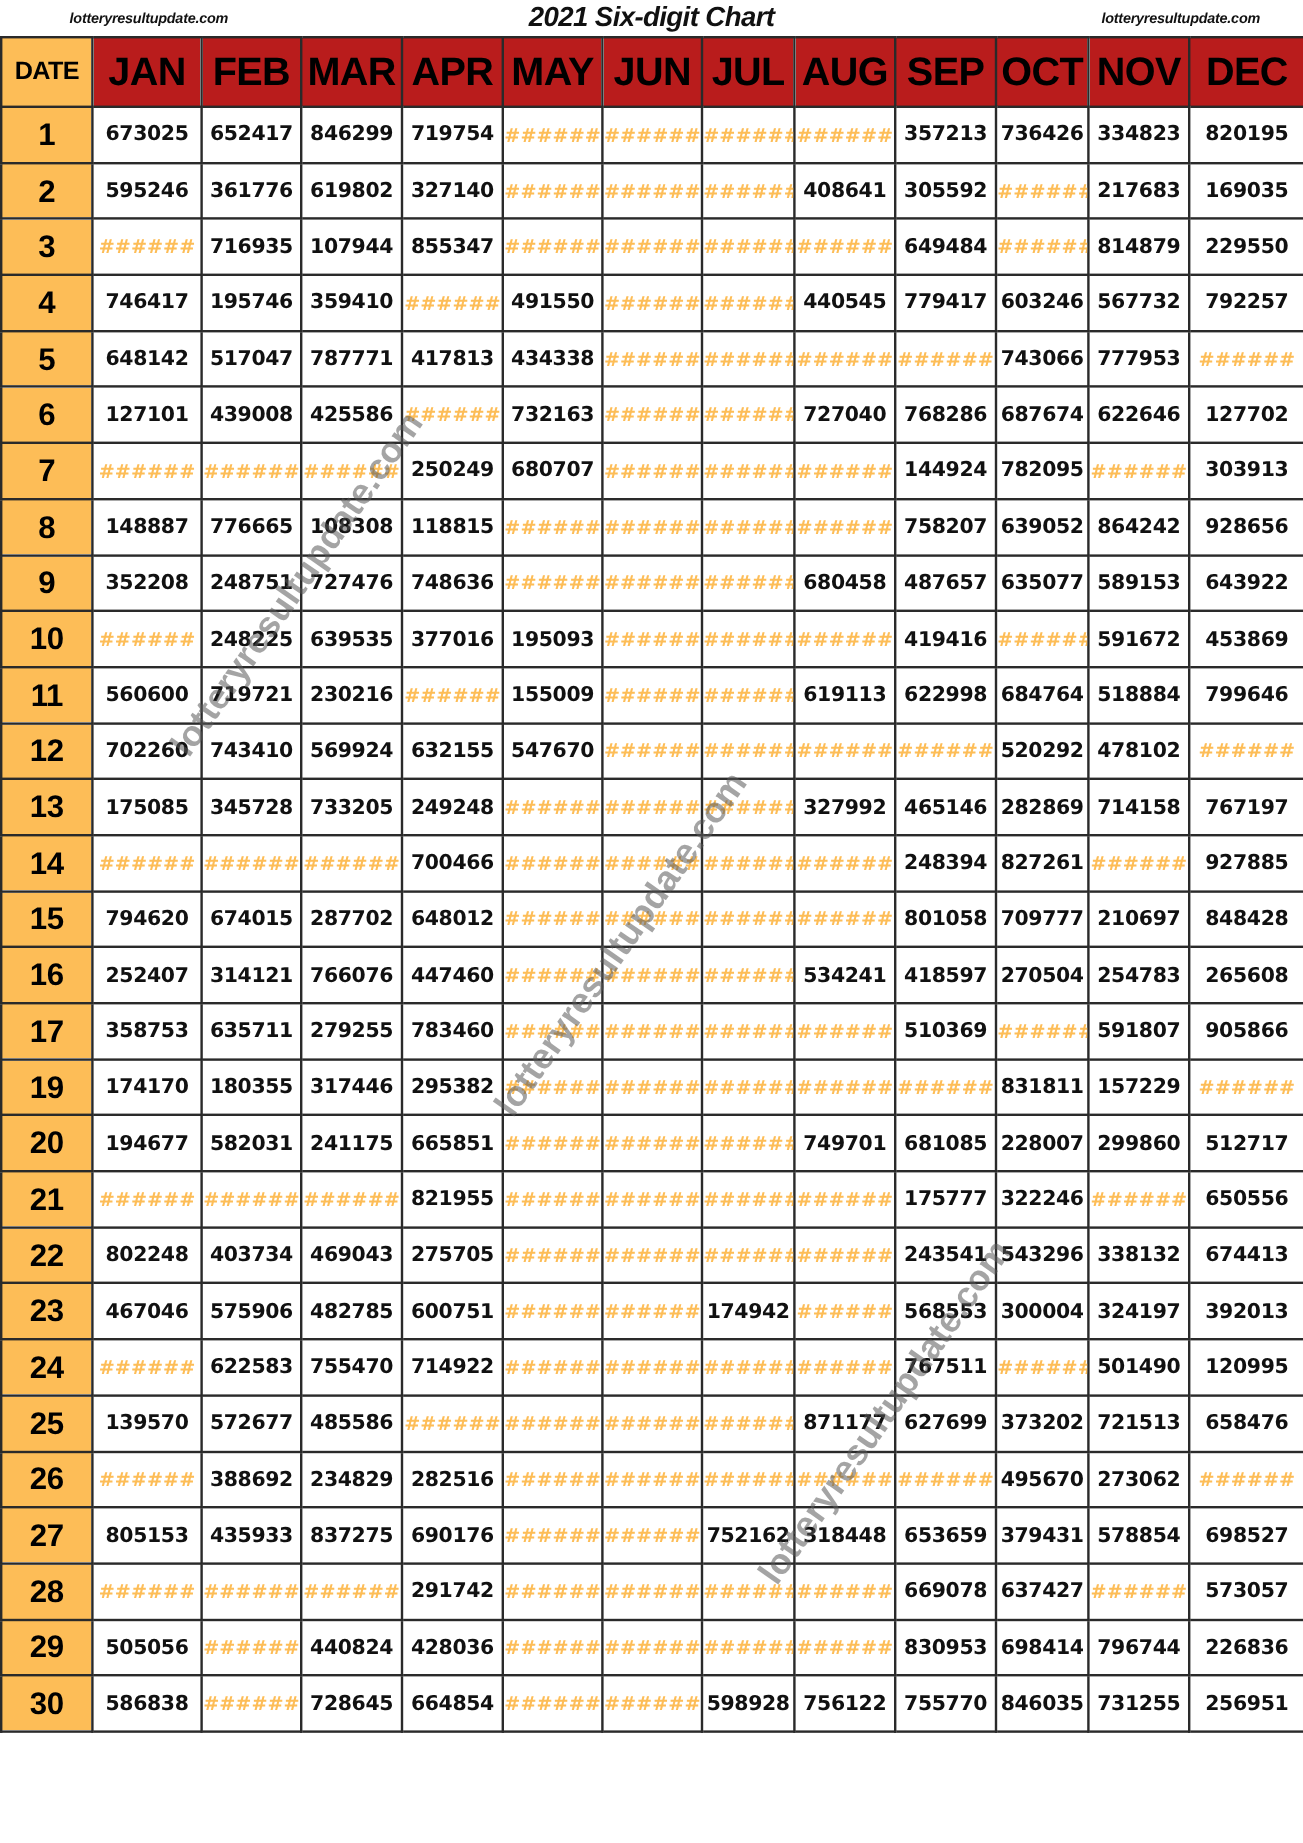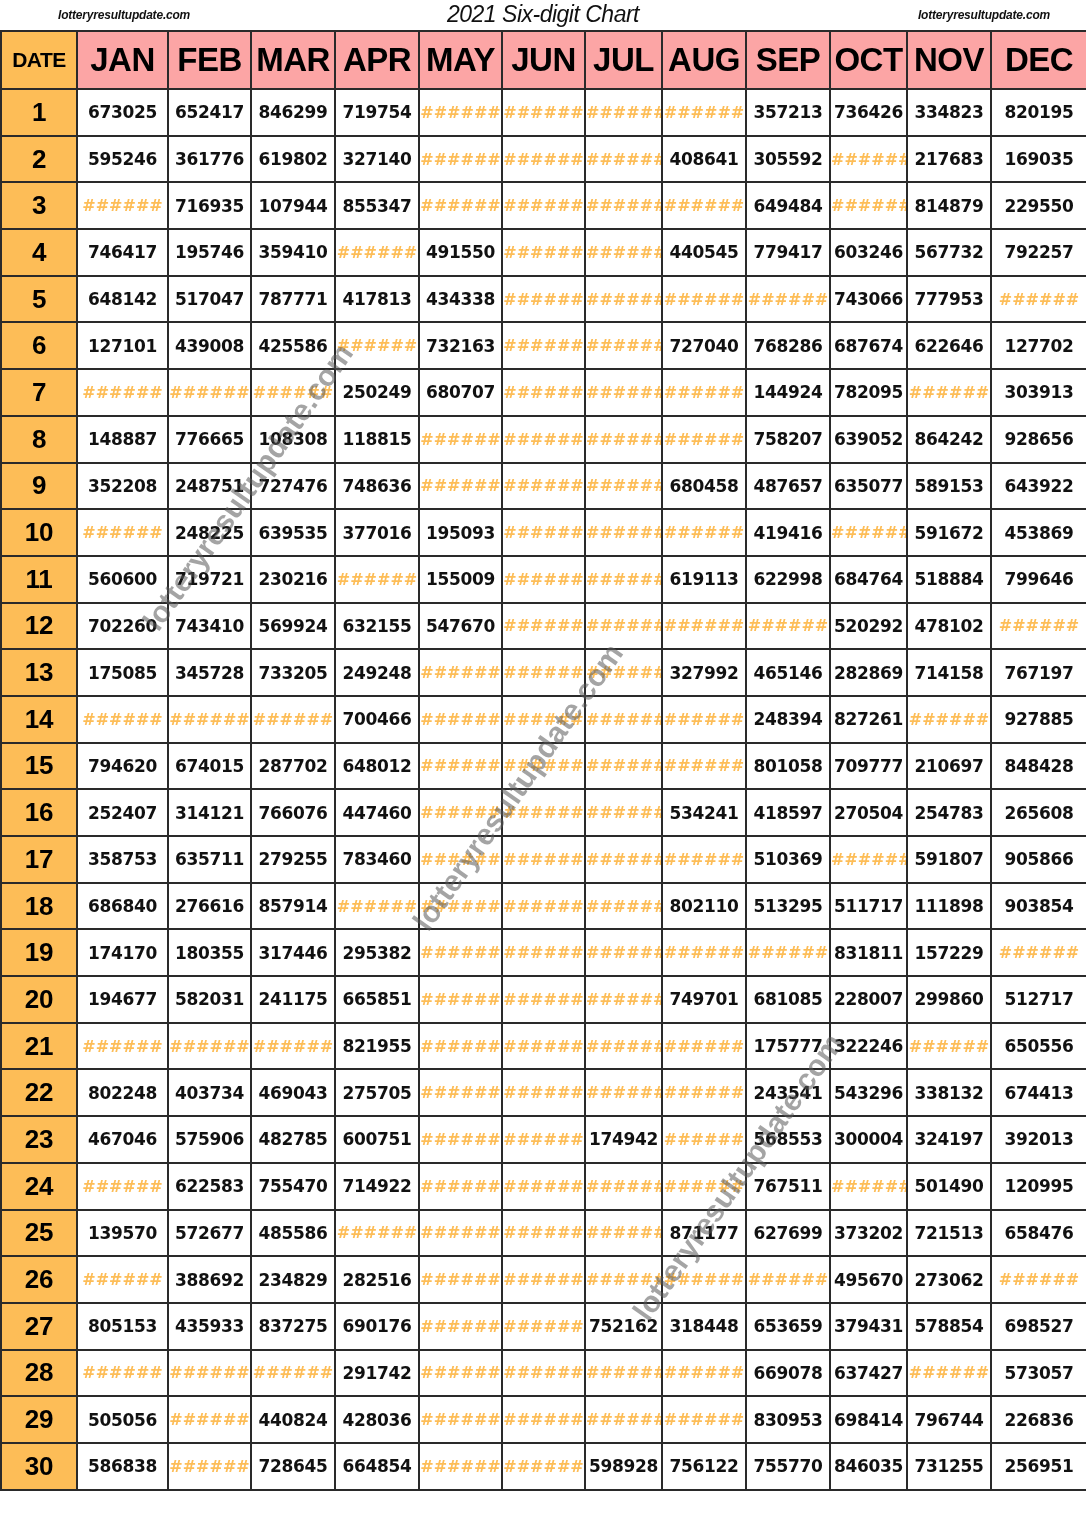--- a/index.html
+++ b/index.html
@@ -1,24 +1,24 @@
 <!DOCTYPE html>
 <html><head>
 <meta charset="utf-8">
 <style>
   html, body { margin: 0; padding: 0; background: #ffffff; }
   body { width: 1086px; height: 1536px; position: relative; overflow: hidden; font-family: "Liberation Sans", sans-serif; }
   .topbar { position: absolute; left: 0; top: 0; width: 1086px; height: 32px; }
   .site-left, .site-right { position: absolute; top: 8px; font-family: "Liberation Sans", sans-serif; font-weight: bold; font-style: italic; font-size: 12px; color: #111; letter-spacing: -0.2px; }
   .site-left { left: 58px; }
   .site-right { right: 36px; }
-  .title { position: absolute; left: 0; width: 1086px; top: 1px; text-align: center; font-family: "Liberation Sans", sans-serif; font-weight: normal; font-style: italic; font-size: 23px; color: #111; letter-spacing: -0.5px; }
+  .title { position: absolute; left: 0; width: 1086px; top: 1px; text-align: center; font-family: "Liberation Sans", sans-serif; font-weight: bold; font-style: italic; font-size: 23px; color: #111; letter-spacing: -0.5px; }
   table.chart { position: absolute; left: 0; top: 30px; border-collapse: collapse; table-layout: fixed; width: 1086px; }
   table.chart th, table.chart td { border: 2px solid #2a2a2a; padding: 0; text-align: center; vertical-align: middle; overflow: hidden; white-space: nowrap; }
-  table.chart th { height: 56px; background: #fca5a5; font-family: "Liberation Sans", sans-serif; font-weight: bold; font-size: 33px; color: #000; letter-spacing: -0.5px; }
+  table.chart th { height: 56px; background: #b91c1c; font-family: "Liberation Sans", sans-serif; font-weight: bold; font-size: 33px; color: #000; letter-spacing: -0.5px; }
   table.chart th.date-head { background: #fdbd57; font-size: 21px; letter-spacing: -0.5px; }
   table.chart td { height: 44.7px; font-family: "DejaVu Sans", sans-serif; font-weight: bold; font-size: 17px; color: #111; background: #fff; letter-spacing: -0.3px; }
   table.chart td.date-cell { background: #fdbd57; font-family: "Liberation Sans", sans-serif; font-size: 26px; color: #000; }
   table.chart td.empty { color: #fdbd57; font-size: 16px; letter-spacing: 0px; }
   .watermark { position: absolute; font-family: "Liberation Sans", sans-serif; font-weight: bold; font-size: 30px; color: rgba(90,90,90,0.55); transform-origin: left center; white-space: nowrap; pointer-events: none; }
 </style>
 </head>
 <body>
 
 <div class="topbar">
@@ -310,35 +310,20 @@
         <td class="empty">######</td>
         <td class="empty">######</td>
         <td class="empty">######</td>
         <td class="empty">######</td>
         <td>510369</td>
         <td class="empty">######</td>
         <td>591807</td>
         <td>905866</td>
       </tr>
       <tr>
-        <td class="date-cell">18</td>
-        <td>686840</td>
-        <td>276616</td>
-        <td>857914</td>
-        <td class="empty">######</td>
-        <td class="empty">######</td>
-        <td class="empty">######</td>
-        <td class="empty">######</td>
-        <td>802110</td>
-        <td>513295</td>
-        <td>511717</td>
-        <td>111898</td>
-        <td>903854</td>
-      </tr>
-      <tr>
         <td class="date-cell">19</td>
         <td>174170</td>
         <td>180355</td>
         <td>317446</td>
         <td>295382</td>
         <td class="empty">######</td>
         <td class="empty">######</td>
         <td class="empty">######</td>
         <td class="empty">######</td>
         <td class="empty">######</td>

